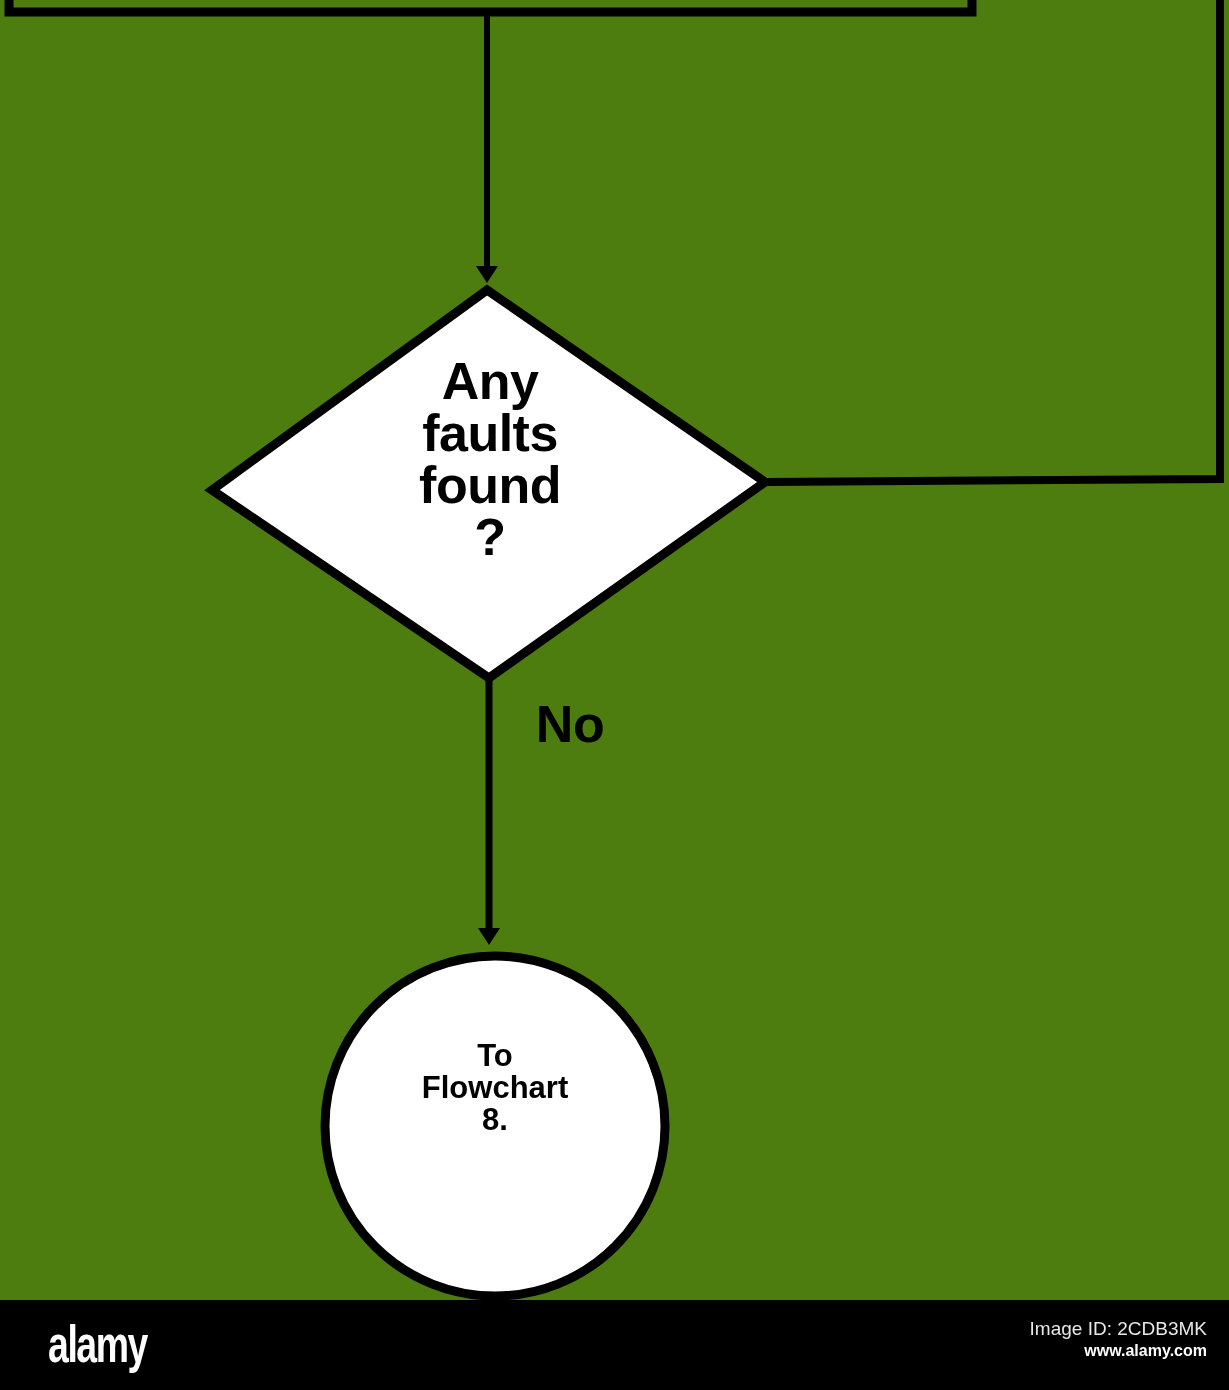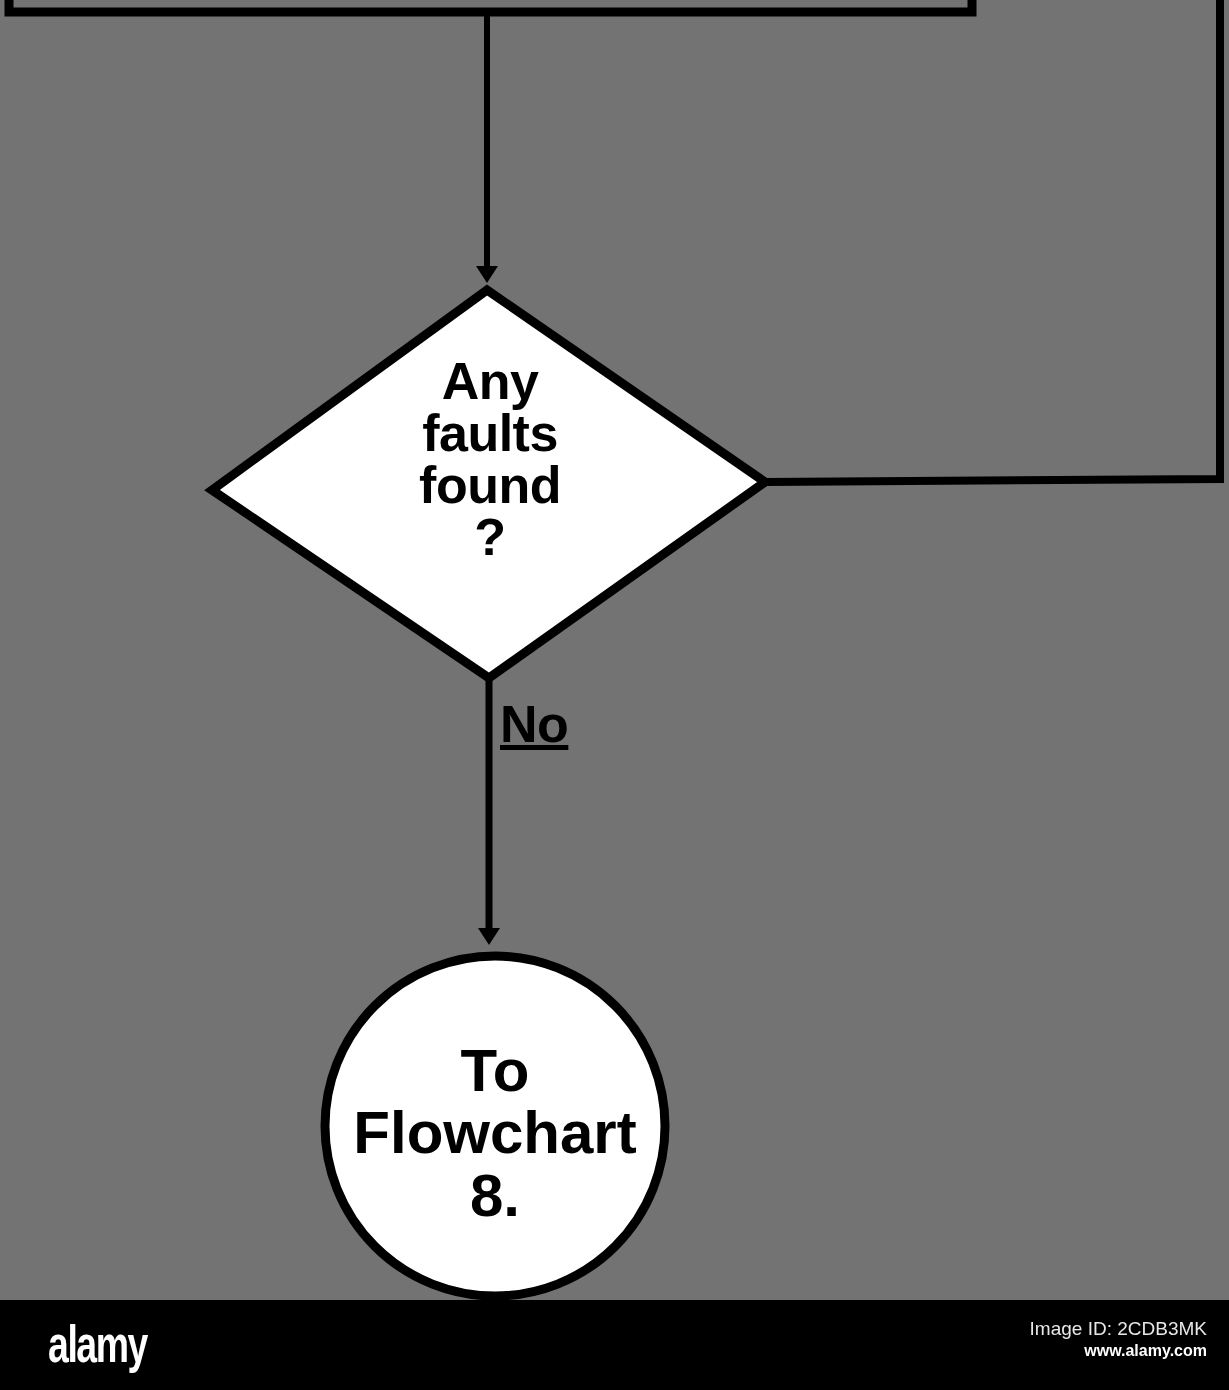--- a/index.html
+++ b/index.html
@@ -8,21 +8,21 @@
     padding: 0;
     background: #ffffff;
   }
   body {
     font-family: "Liberation Sans", sans-serif;
   }
   #page {
     position: relative;
     width: 1229px;
     height: 1390px;
-    background: #737373;
+    background: #4d7c0f;
     overflow: hidden;
   }
   #diagram-layer {
     position: absolute;
     left: 0;
     top: 0;
     width: 1229px;
     height: 1300px;
   }
   .node-label {
@@ -50,29 +50,28 @@
     top: 390px;
     width: 140px;
     font-size: 52px;
     text-align: left;
   }
   #no-label {
     left: 500px;
     top: 698px;
     width: 140px;
     font-size: 52px;
-    text-align: left;
-    text-decoration: underline;
+    text-align: center;
   }
   
   #connector-text {
     left: 330px;
     top: 1040px;
     width: 330px;
-    font-size: 60px;
+    font-size: 31px;
     line-height: 1.04;
     letter-spacing: 0px;
   }
   
   #watermark-bar {
     position: absolute;
     left: 0;
     top: 1300px;
     width: 1229px;
     height: 90px;

